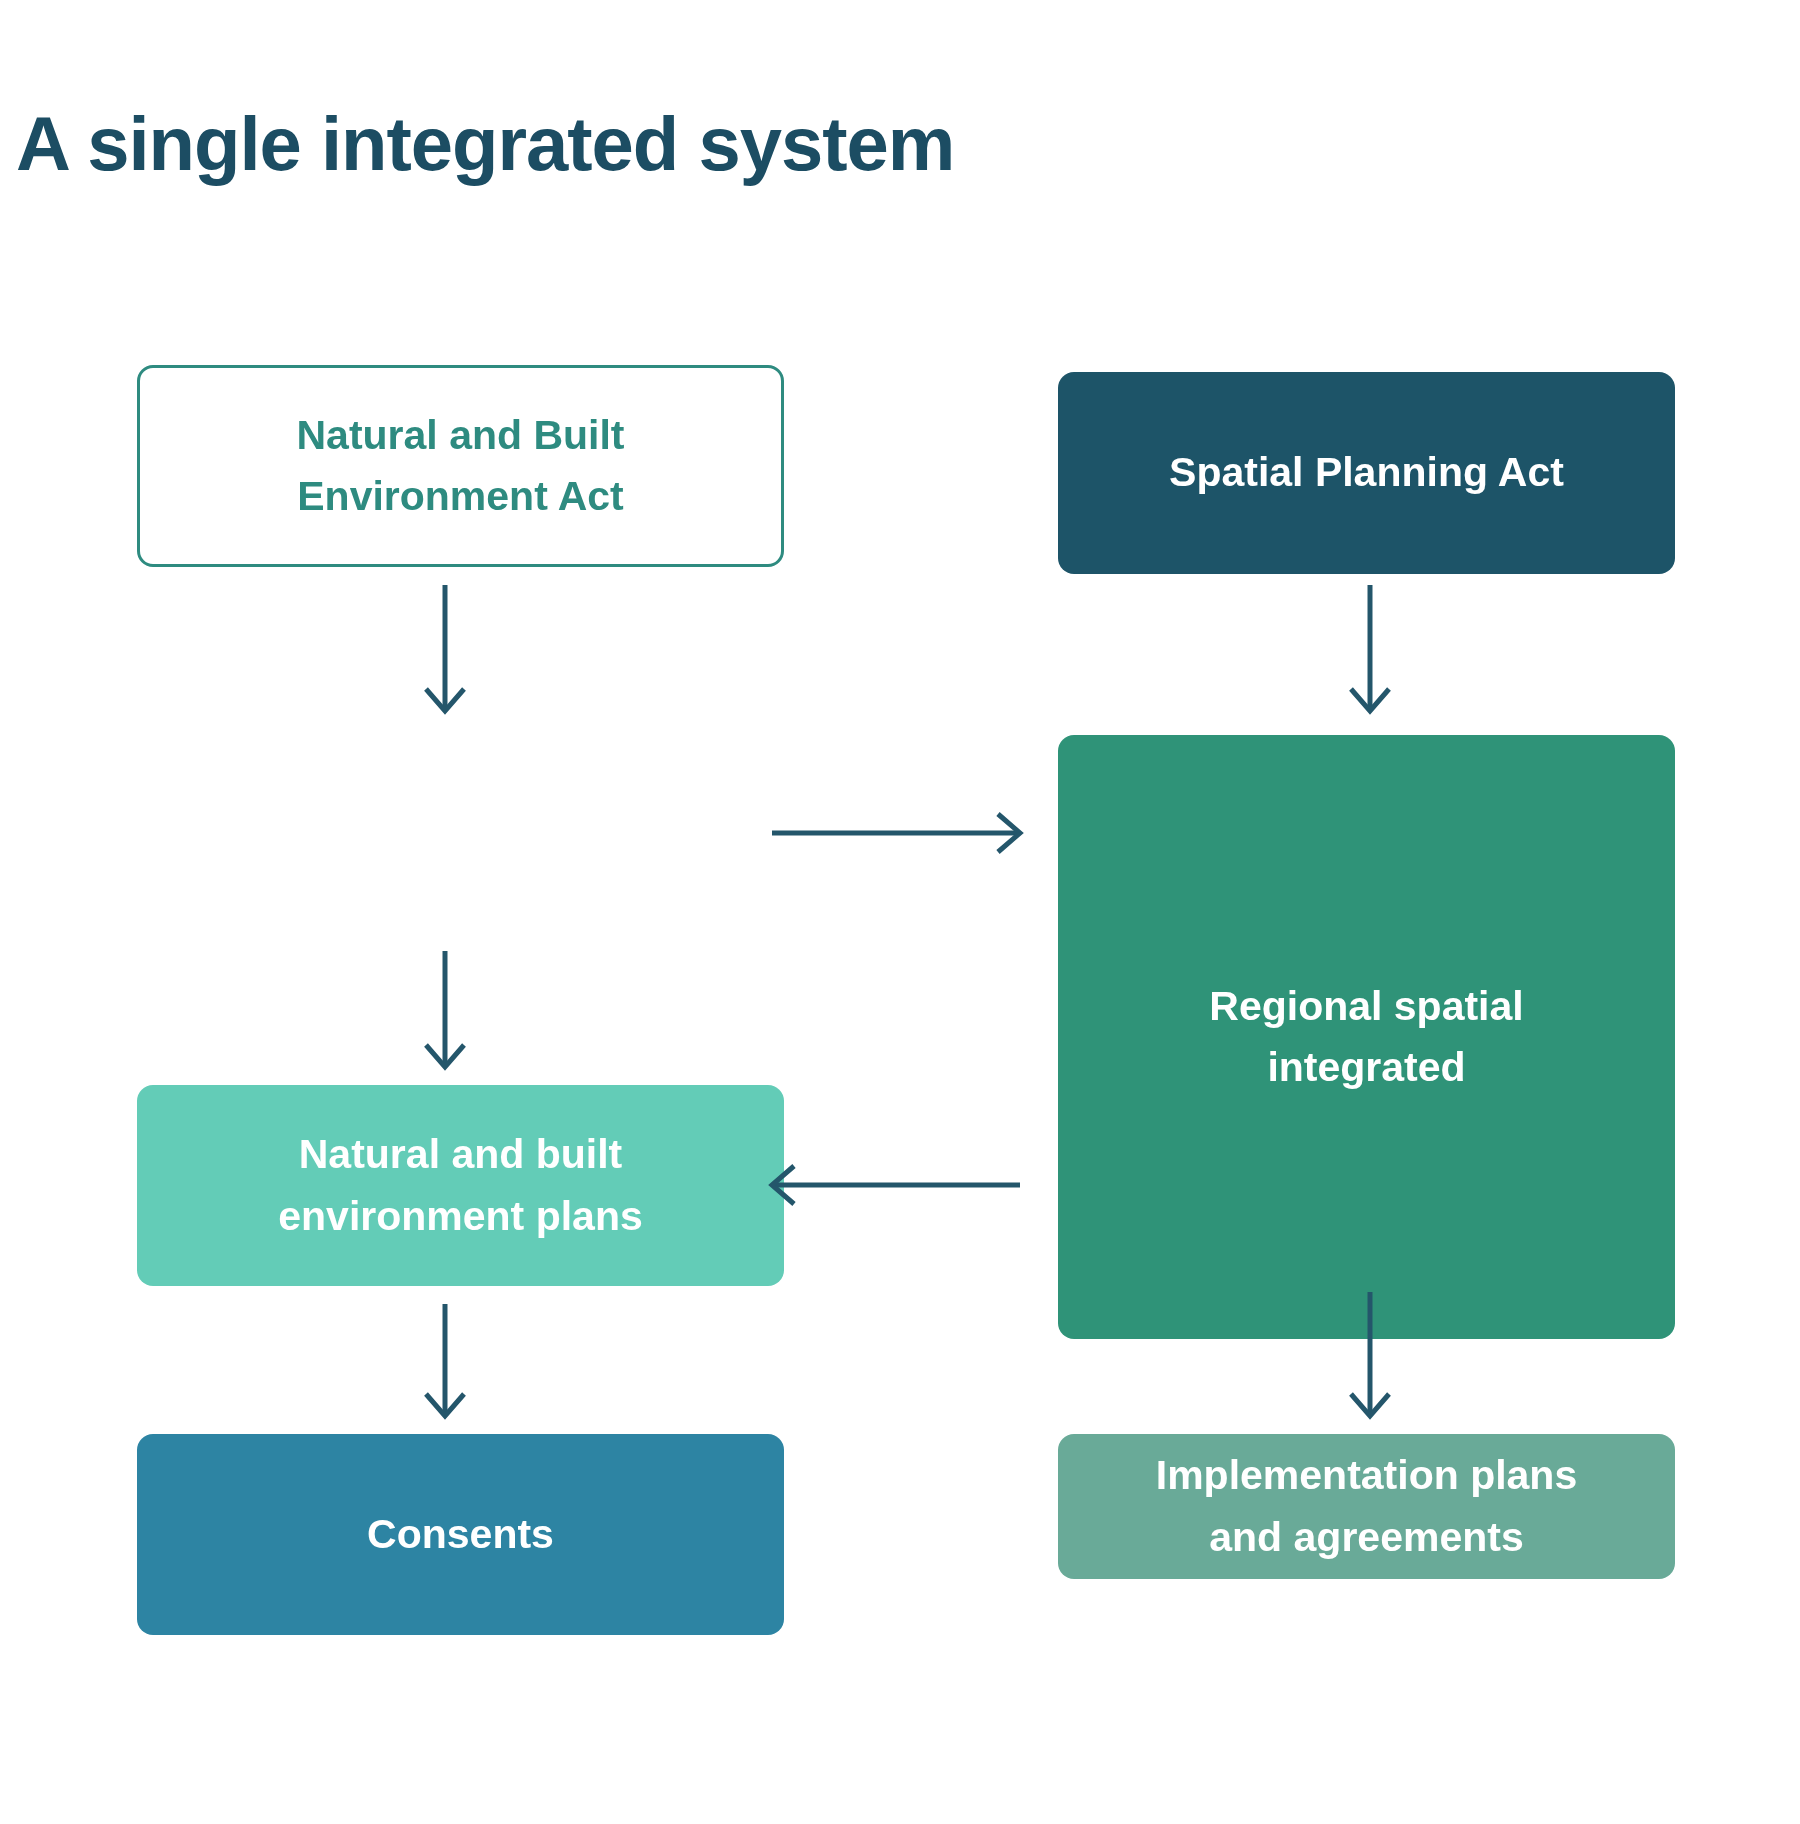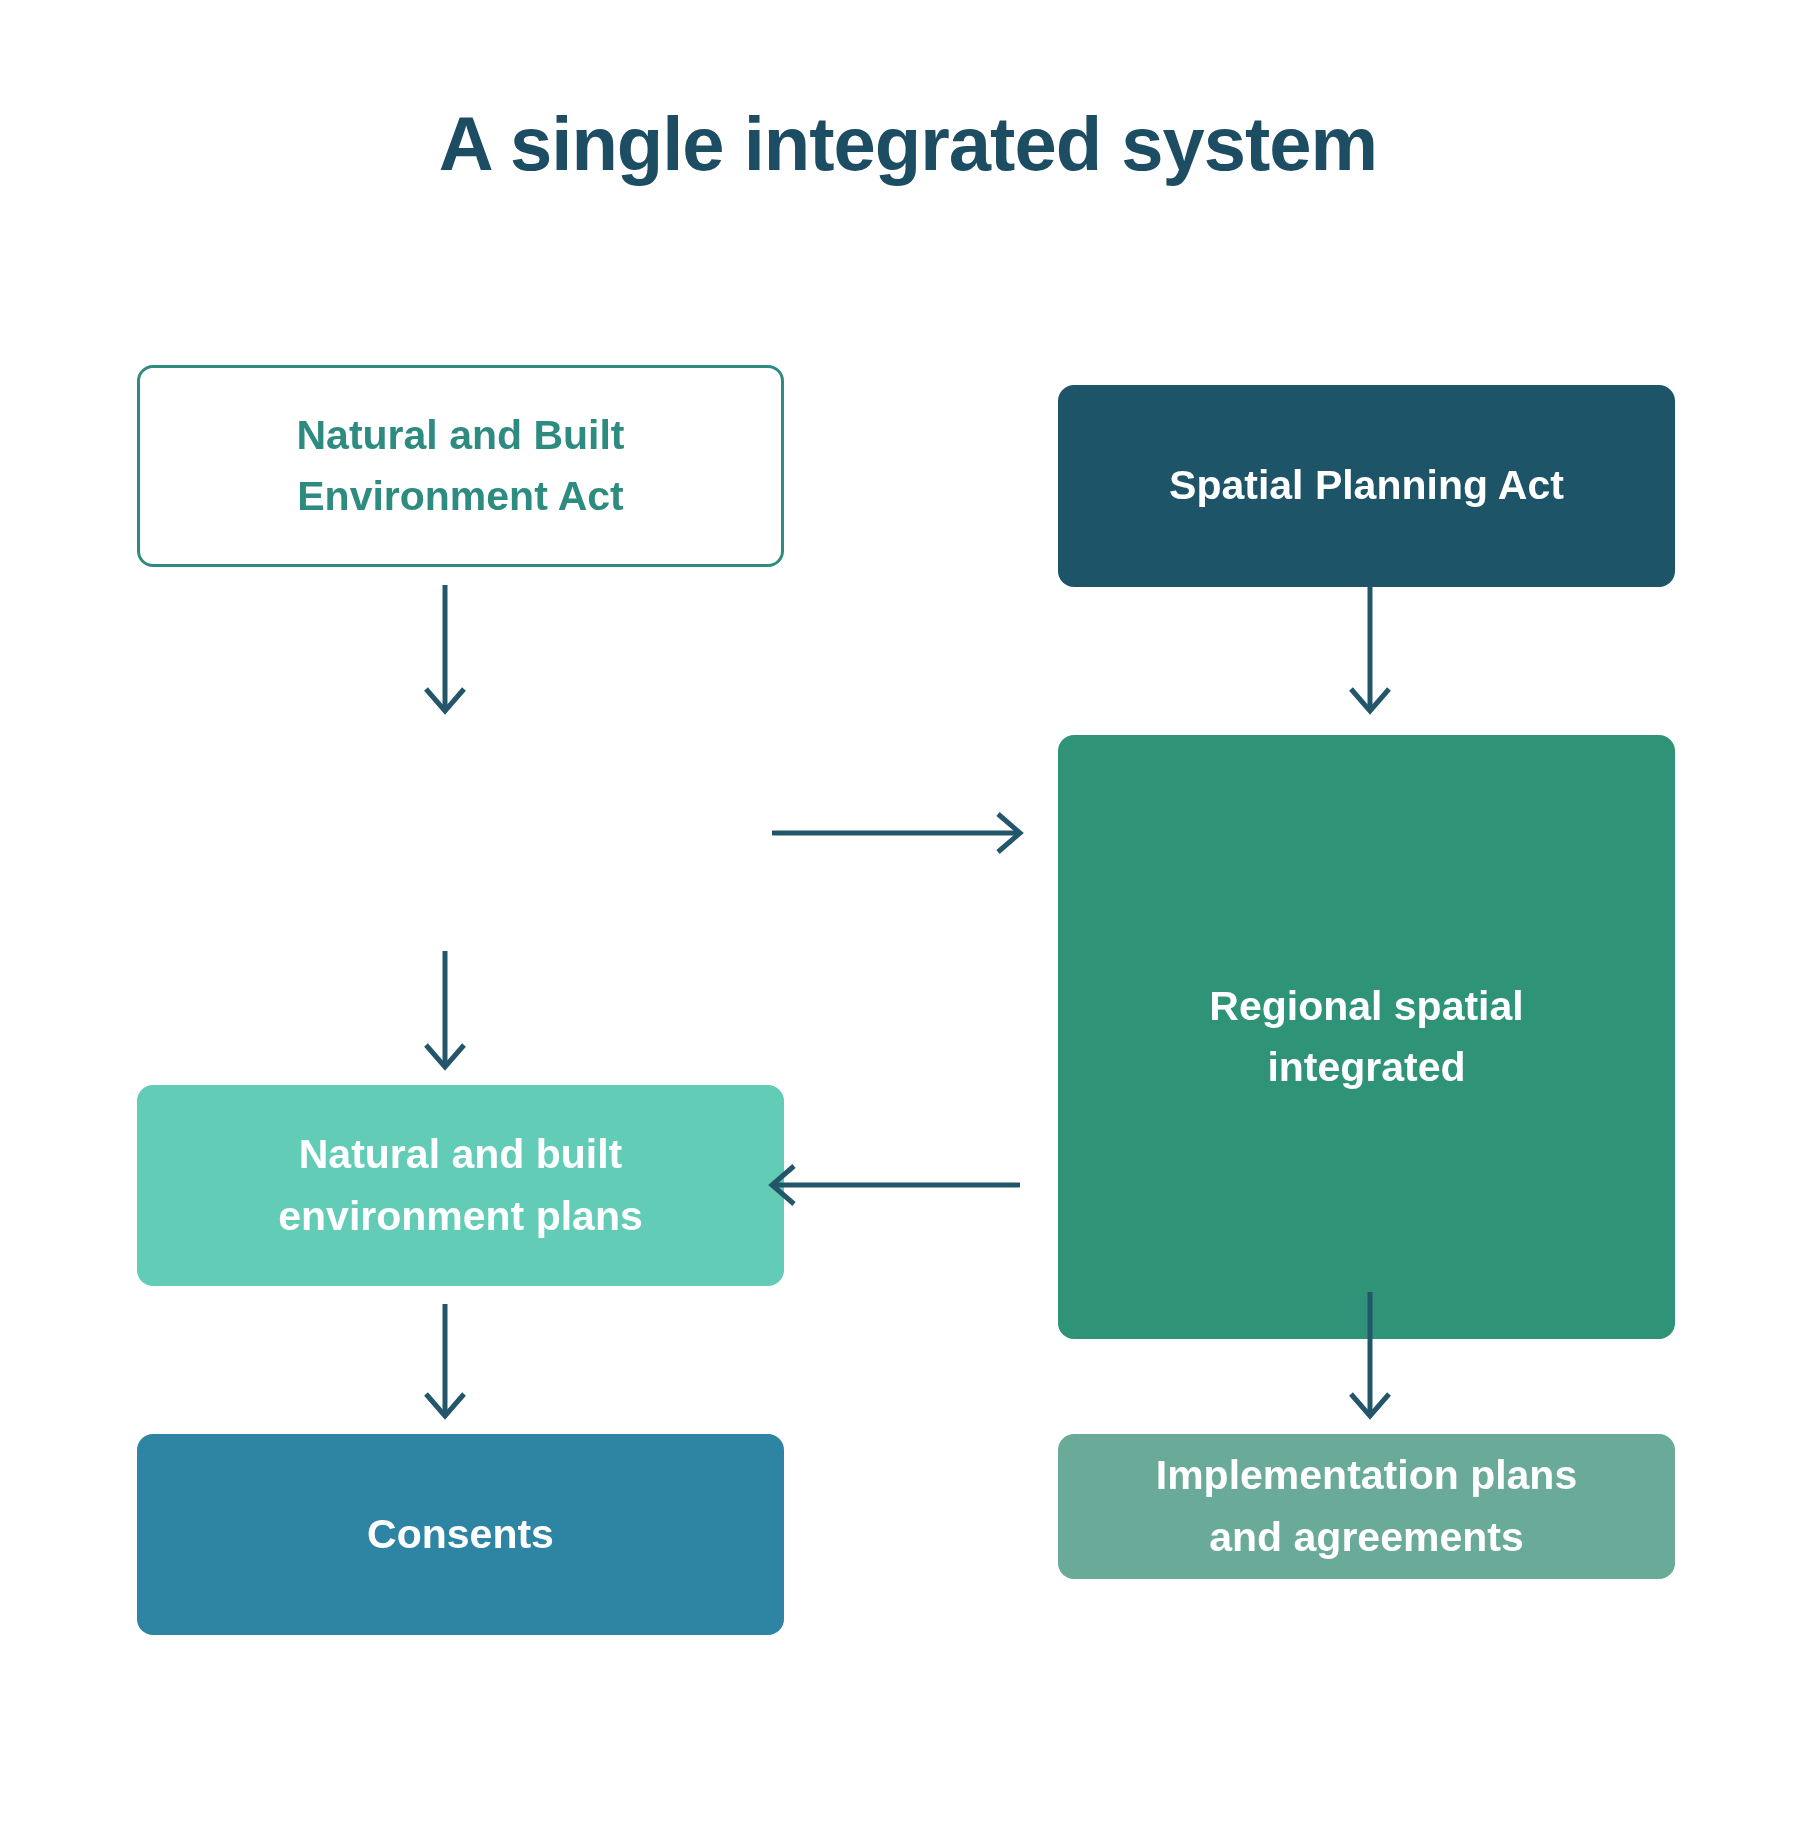--- a/index.html
+++ b/index.html
@@ -17,38 +17,37 @@
   html,body{margin:0;padding:0;background:var(--c-bg);}
   .canvas{
     position:relative;
     width:1800px;height:1824px;
     background:var(--c-bg);
     font-family:"Liberation Sans", sans-serif;
     overflow:hidden;
   }
   .title{
     position:absolute;top:100px;left:16px;right:0;
-    text-align:center;
     font-size:76px;font-weight:800;letter-spacing:-1px;
     color:var(--c-title);
   }
   .box{
     position:absolute;
     display:flex;flex-direction:column;justify-content:center;align-items:center;
     border-radius:16px;
     font-size:41px;font-weight:700;line-height:1.5;
     color:#ffffff;text-align:center;
     box-sizing:border-box;
     padding:0 30px;
   }
   .box span{display:block;}
   .col-left{left:137px;width:647px;}
   .col-right{left:1058px;width:617px;}
   .b-nbea{top:365px;height:202px;background:#ffffff;border:3px solid var(--c-teal);color:var(--c-teal);}
-  .b-spa{top:385px;height:202px;background:var(--c-navy);}
+  .b-spa{top:372px;height:202px;background:var(--c-navy);}
   .b-npf{top:733px;height:200px;background:var(--c-orange);}
   .b-rss{top:735px;height:604px;background:var(--c-green);}
   .b-nbep{top:1085px;height:201px;background:var(--c-mint);}
   .b-con{top:1434px;height:201px;background:var(--c-blue);}
   .b-imp{top:1434px;height:145px;background:var(--c-seagreen);}
   svg.arrows{
     position:absolute;top:0;left:0;width:1800px;height:1824px;
     pointer-events:none;
   }
   .arrow-stroke{

